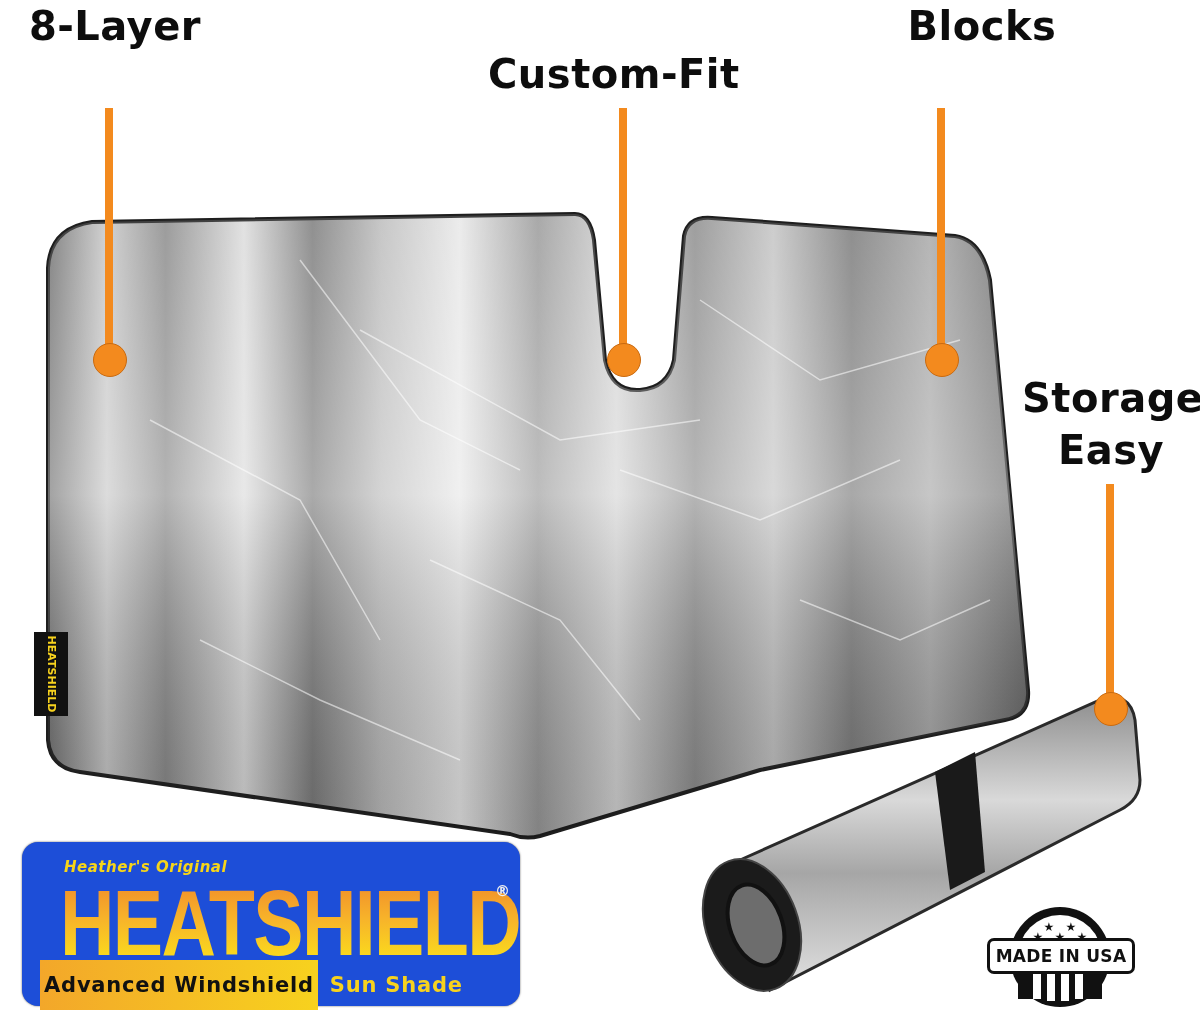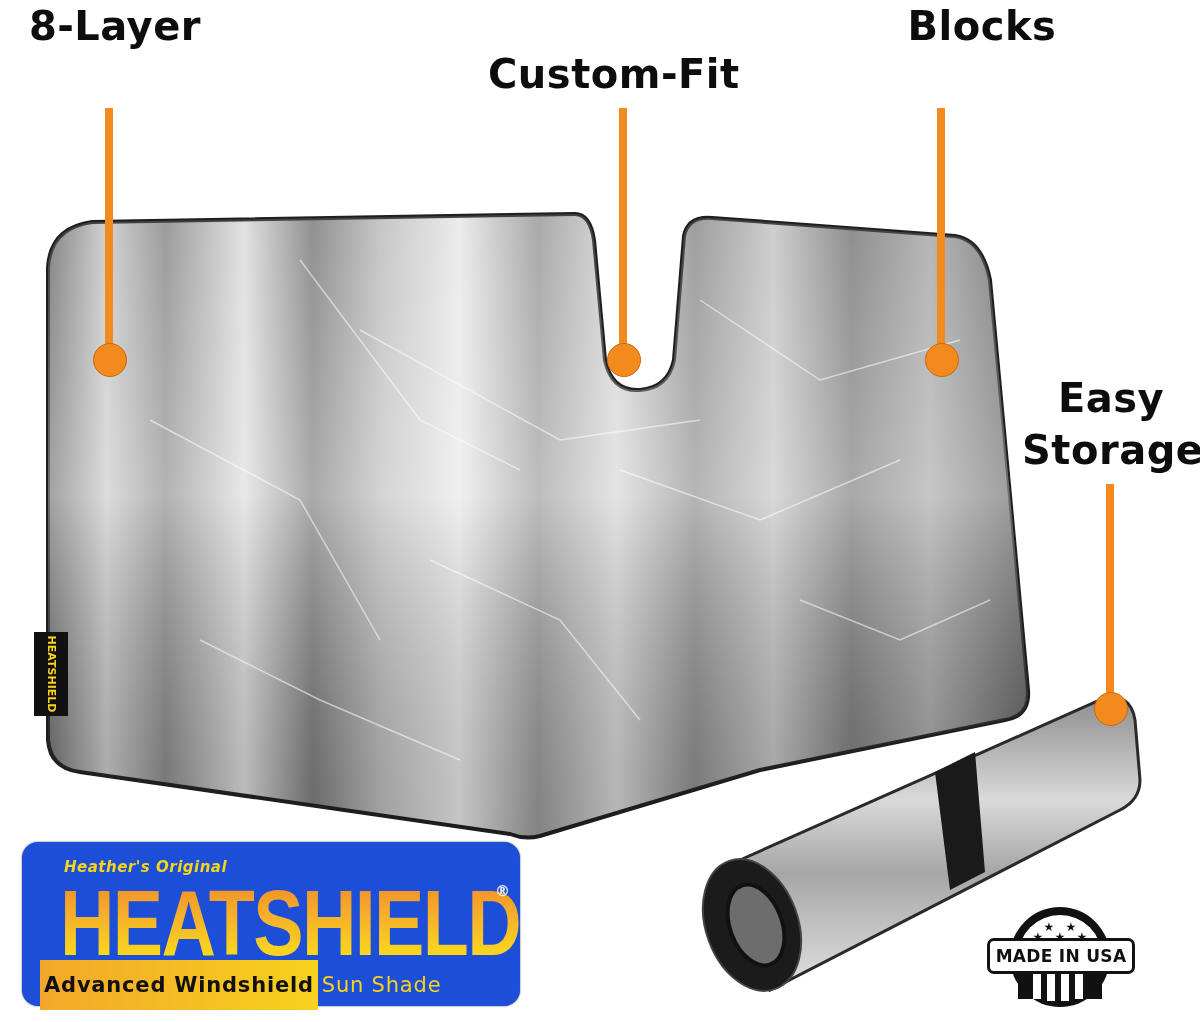--- a/index.html
+++ b/index.html
@@ -7,21 +7,21 @@
   .label{position:absolute;color:#0d0d0d;font-weight:bold;font-size:40px;line-height:52px;text-align:center;white-space:nowrap;letter-spacing:0.5px;}
   .callout-line{position:absolute;width:8px;background:#f38a1e;}
   .callout-dot{position:absolute;width:32px;height:32px;border-radius:50%;background:#f38a1e;border:1px solid #c96a10;}
   #shade-svg{position:absolute;left:0;top:0;}
   .logo{position:absolute;left:22px;top:842px;width:498px;height:164px;background:#1d4ed8;border-radius:16px;box-shadow:0 0 2px #555;}
   .logo-top{position:absolute;left:42px;top:16px;font-style:italic;font-weight:bold;font-size:15px;color:#f6d519;letter-spacing:0.5px;}
   .logo-main{position:absolute;left:38px;top:36px;height:90px;font-family:"Liberation Sans","DejaVu Sans",sans-serif;font-weight:bold;font-size:92px;line-height:90px;letter-spacing:-2px;transform:scaleX(0.82);transform-origin:left top;background:linear-gradient(180deg,#f08a2a 0%,#f7b32a 45%,#fbe41a 100%);-webkit-background-clip:text;background-clip:text;color:transparent;}
   .logo-reg{position:absolute;right:10px;top:40px;color:#f0f0f0;font-size:15px;font-weight:bold;}
   .logo-bottom{position:absolute;left:18px;top:130px;height:26px;display:flex;align-items:center;}
   .logo-bottom .adv{background:linear-gradient(90deg,#f3a72a,#f7d21e);color:#111;font-weight:bold;font-size:21px;padding:12px 4px;line-height:26px;letter-spacing:0.8px;}
-  .logo-bottom .sun{color:#f7d21e;font-weight:normal;font-size:21px;padding-left:4px;letter-spacing:0.8px;line-height:26px;}
+  .logo-bottom .sun{color:#f7d21e;font-weight:bold;font-size:21px;padding-left:12px;letter-spacing:0.8px;line-height:26px;}
   .tag{position:absolute;left:34px;top:632px;width:34px;height:84px;background:#111;}
   .tag span{position:absolute;left:50%;top:50%;transform:translate(-50%,-50%) rotate(90deg);color:#f7d21e;font-weight:bold;font-size:11px;white-space:nowrap;}
   .badge{position:absolute;left:975px;top:905px;width:170px;height:105px;}
   .badge-text{position:absolute;left:12px;top:33px;width:148px;height:36px;border:3px solid #111;border-radius:7px;background:#fff;display:flex;align-items:center;justify-content:center;font-weight:bold;font-size:17px;color:#111;letter-spacing:0.3px;box-sizing:border-box;}
 </style>
 </head>
 <body>
 
 <svg id="shade-svg" width="1200" height="1022">
   <defs>
@@ -88,22 +88,22 @@
 <div class="callout-line" style="left:619px;top:108px;height:250px;"></div>
 <div class="callout-dot" style="left:607px;top:343px;"></div>
 
 <div class="label" style="left:845px;top:0;width:190px;margin-left:42px;">
   <div>Blocks</div>
 </div>
 <div class="callout-line" style="left:937px;top:108px;height:250px;"></div>
 <div class="callout-dot" style="left:925px;top:343px;"></div>
 
 <div class="label" style="left:1022px;top:372px;width:178px;">
+  <div>Storage</div>
   <div>Easy</div>
-  <div>Storage</div>
 </div>
 <div class="callout-line" style="left:1106px;top:484px;height:218px;"></div>
 <div class="callout-dot" style="left:1094px;top:692px;"></div>
 
 <div class="tag">
   <span>HEATSHIELD</span>
 </div>
 
 <div class="logo">
   <div class="logo-top">Heather's Original</div>

